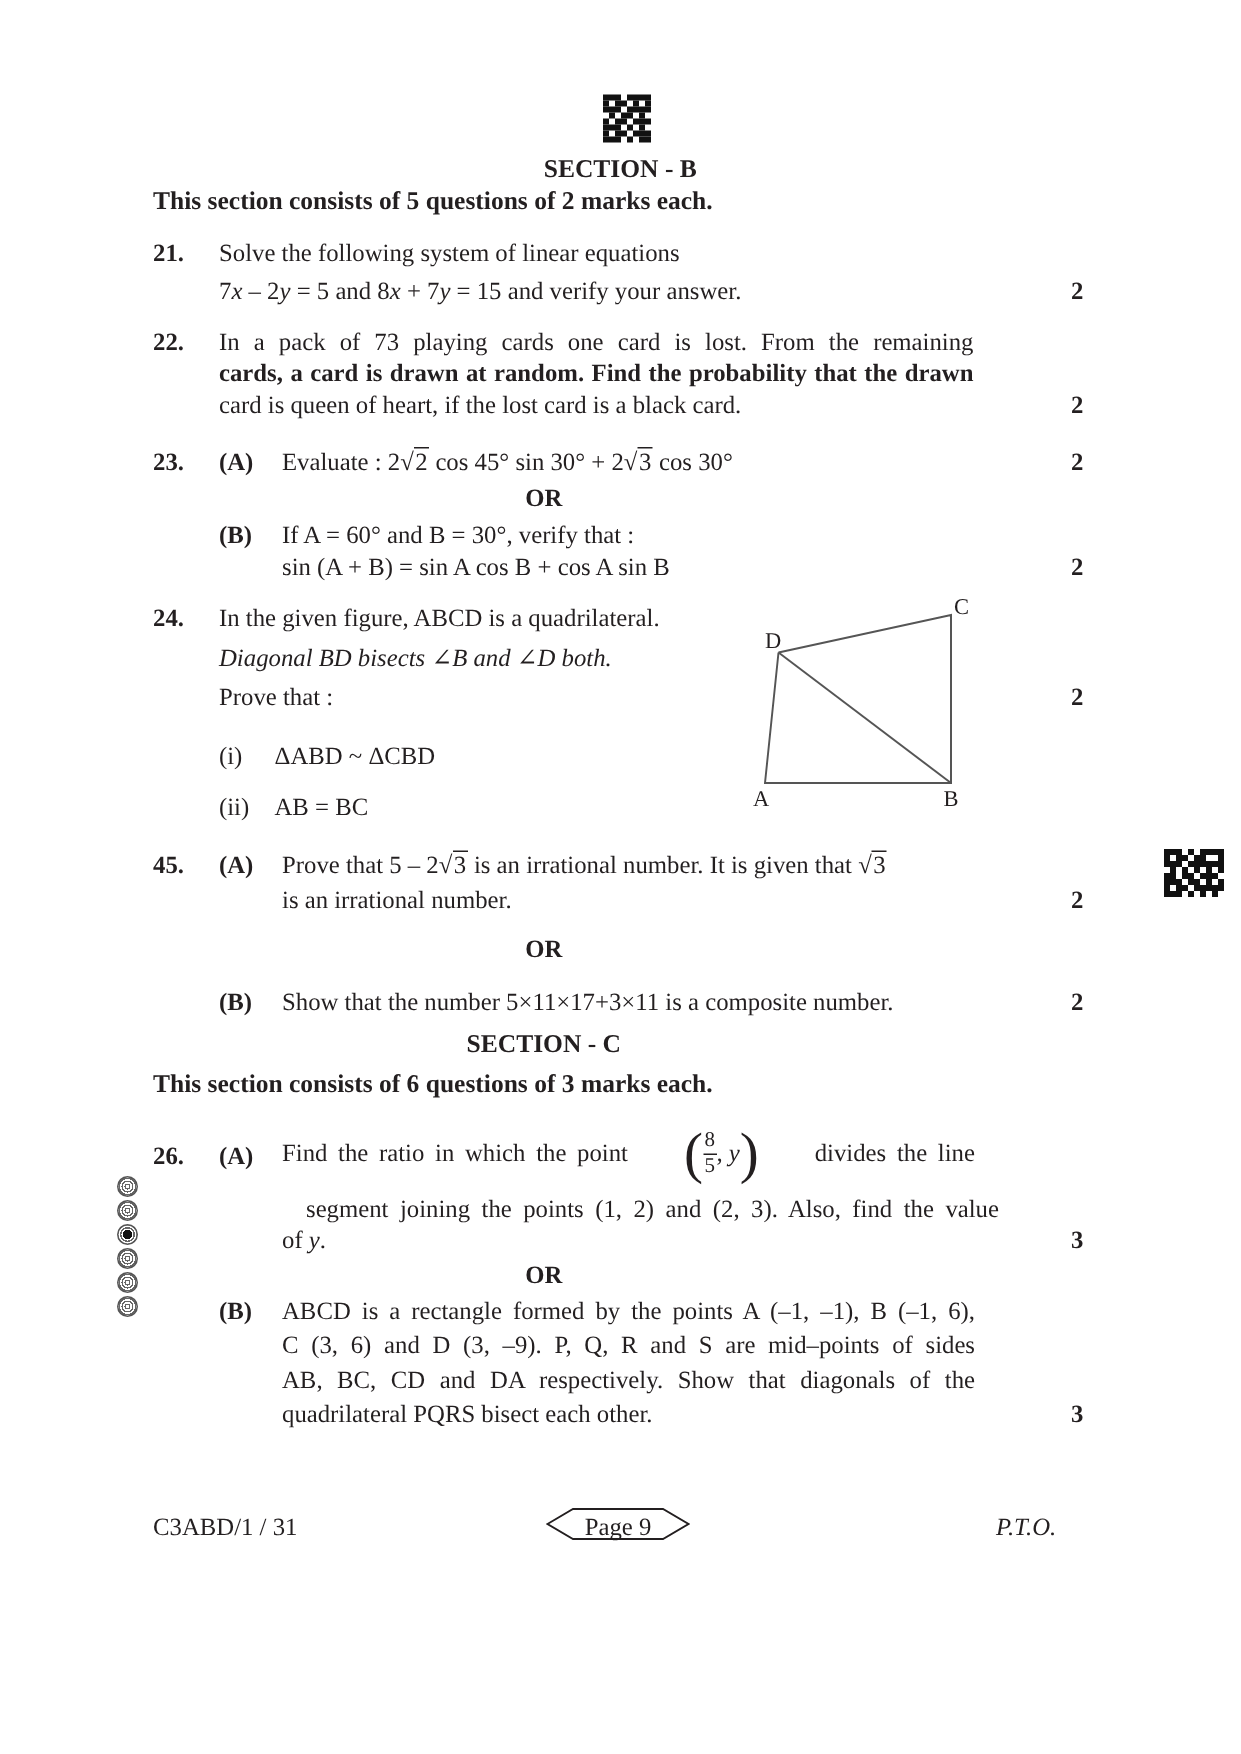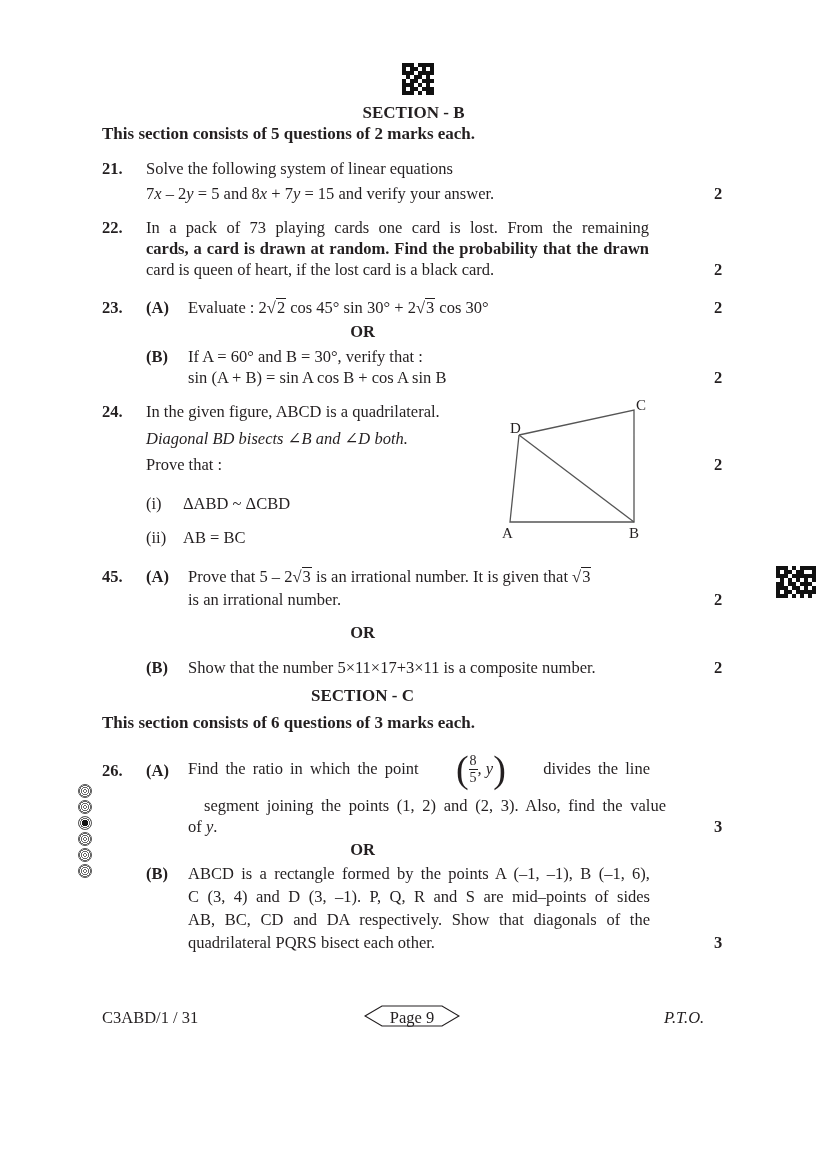--- a/index.html
+++ b/index.html
@@ -174,21 +174,21 @@
   <span style="word-spacing:3px;">divides  the  line</span>
 </div>
 <div class="just" style="left:204px; top:796px; width:462px;">segment joining the points (1, 2) and (2, 3). Also, find the value</div>
 <div class="line" style="left:188px; top:817px;">
   <span>of </span><i>y</i><span>.</span>
 </div>
 <div class="mark" style="top:817px;">3</div>
 <div class="center bold" style="top:840px; left:-51px;">OR</div>
 <div class="sub" style="top:864px;">(B)</div>
 <div class="just" style="left:188px; top:864px; width:462px;">ABCD is a rectangle formed by the points A (–1, –1), B (–1, 6),</div>
-<div class="just" style="left:188px; top:887px; width:462px;">C (3, 4) and D (3, –1). P, Q, R and S are mid–points of sides</div>
+<div class="just" style="left:188px; top:887px; width:462px;">C (3, 6) and D (3, –9). P, Q, R and S are mid–points of sides</div>
 <div class="just" style="left:188px; top:910px; width:462px;">AB, BC, CD and  DA respectively. Show that diagonals of the</div>
 <div class="line" style="left:188px; top:933px;">quadrilateral PQRS bisect each other.</div>
 <div class="mark" style="top:933px;">3</div>
 
 <div class="spiral" style="top:784px;"></div>
 <div class="spiral" style="top:800px;"></div>
 <div class="spiral dark" style="top:816px;"></div>
 <div class="spiral" style="top:832px;"></div>
 <div class="spiral" style="top:848px;"></div>
 <div class="spiral" style="top:864px;"></div>

